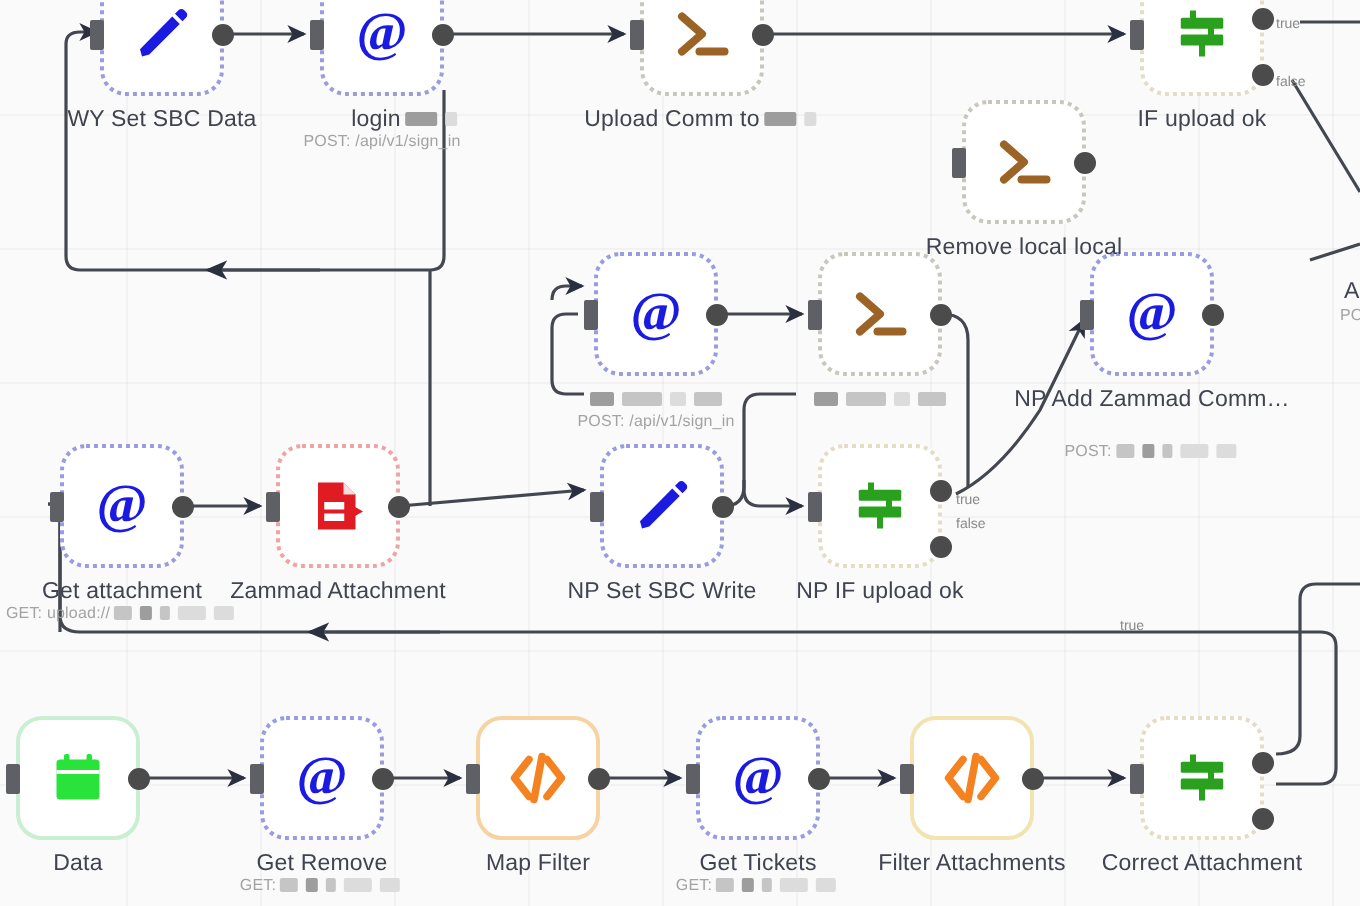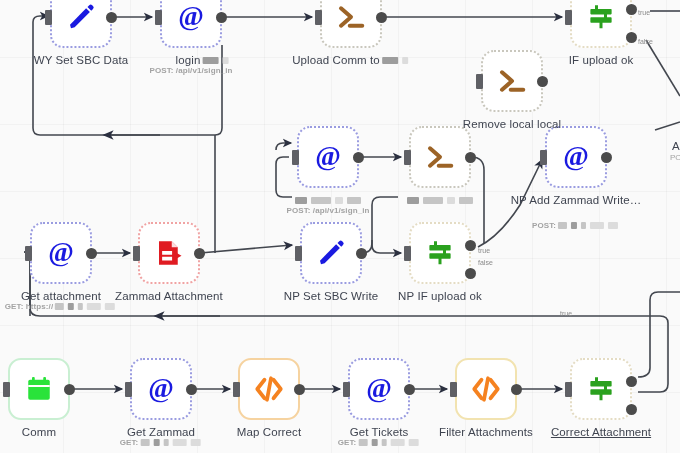--- a/index.html
+++ b/index.html
@@ -16,21 +16,21 @@
   .node{position:absolute;width:62px;height:62px;border-radius:13px;background:#fff;
         box-sizing:border-box;display:flex;align-items:center;justify-content:center;}
   .node.b-violet{border:2px dotted #9a9ce0;}
   .node.b-grey{border:2px dotted #c9c7bd;}
   .node.b-red{border:2px dotted #f0a3a3;}
   .node.b-green{border:2px solid #c9efd2;}
   .node.b-orange{border:2px solid #f6d3a0;}
   .node.b-yellow{border:2px solid #f2e3b0;}
   .node.b-cream{border:2px dotted #e4dcc4;}
   .lbl{position:absolute;font-size:11.5px;color:#3f4450;white-space:nowrap;letter-spacing:.1px;}
-  .sub{position:absolute;font-size:8px;color:#a3a3a3;white-space:nowrap;letter-spacing:.1px;font-weight:bold;}
+  .sub{position:absolute;font-size:8px;color:#a3a3a3;white-space:nowrap;letter-spacing:.1px;}
   .port{position:absolute;width:11px;height:11px;border-radius:50%;background:#4b4b4b;}
   .inport{position:absolute;width:7px;height:15px;background:#5f6065;border-radius:1px;}
   .plabel{position:absolute;font-size:7px;color:#8a8a8a;white-space:nowrap;}
   .redact{display:inline-block;vertical-align:middle;background:#c5c5c5;height:7px;border-radius:1px;margin:0 2px;}
   .redact.lt{background:#dcdcdc;}
   .redact.dk{background:#9d9d9d;}
   .icon-svg{display:block;}
   .partial{position:absolute;font-size:11.5px;color:#3f4450;white-space:nowrap;}
 </style>
 </head>
@@ -296,35 +296,35 @@
   <div id="label-layer">
       <div class="lbl" style="left: 81px; top: 54px; transform: translateX(-50%);">WY Set SBC Data</div>
       <div class="lbl" style="left: 191px; top: 54px; transform: translateX(-50%); padding-left: 24px;"><span>login</span><span class="redact dk" style="width:16px"></span><span class="redact lt" style="width:6px"></span></div>
       <div class="sub" style="left: 191px; top: 66px; transform: translateX(-50%);">POST: /api/v1/sign_in</div>
       <div class="lbl" style="left: 351px; top: 54px; transform: translateX(-50%);"><span>Upload Comm to</span><span class="redact dk" style="width:16px"></span><span class="redact lt" style="width:6px"></span></div>
       <div class="lbl" style="left: 601px; top: 54px; transform: translateX(-50%);">IF upload ok</div>
       <div class="lbl" style="left: 512px; top: 118px; transform: translateX(-50%);">Remove local local</div>
       <div class="lbl" style="left: 328px; top: 194px; transform: translateX(-50%);"><span class="redact dk" style="width:12px"></span><span class="redact " style="width:20px"></span><span class="redact lt" style="width:8px"></span><span class="redact " style="width:14px"></span></div>
       <div class="sub" style="left: 328px; top: 206px; transform: translateX(-50%);">POST: /api/v1/sign_in</div>
       <div class="lbl" style="left: 440px; top: 194px; transform: translateX(-50%);"><span class="redact dk" style="width:12px"></span><span class="redact " style="width:20px"></span><span class="redact lt" style="width:8px"></span><span class="redact " style="width:14px"></span></div>
-      <div class="lbl" style="left: 576px; top: 194px; transform: translateX(-50%);">NP Add Zammad Write…</div>
+      <div class="lbl" style="left: 576px; top: 194px; transform: translateX(-50%);">NP Add Zammad Comm…</div>
       <div class="sub" style="left: 576px; top: 221px; transform: translateX(-50%);"><span>POST:</span><span class="redact " style="width:9px"></span><span class="redact dk" style="width:6px"></span><span class="redact " style="width:5px"></span><span class="redact lt" style="width:14px"></span><span class="redact lt" style="width:10px"></span></div>
       <div class="lbl" style="left: 331px; top: 290px; transform: translateX(-50%);">NP Set SBC Write</div>
       <div class="lbl" style="left: 440px; top: 290px; transform: translateX(-50%);">NP IF upload ok</div>
       <div class="lbl" style="left: 61px; top: 290px; transform: translateX(-50%);">Get attachment</div>
-      <div class="sub" style="left: 61px; top: 302px; transform: translateX(-50%);"><span>GET: https://</span><span class="redact " style="width:9px"></span><span class="redact dk" style="width:6px"></span><span class="redact " style="width:5px"></span><span class="redact lt" style="width:14px"></span><span class="redact lt" style="width:10px"></span></div>
+      <div class="sub" style="left: 61px; top: 302px; transform: translateX(-50%);"><span>GET: upload://</span><span class="redact " style="width:9px"></span><span class="redact dk" style="width:6px"></span><span class="redact " style="width:5px"></span><span class="redact lt" style="width:14px"></span><span class="redact lt" style="width:10px"></span></div>
       <div class="lbl" style="left: 169px; top: 290px; transform: translateX(-50%);">Zammad Attachment</div>
-      <div class="lbl" style="left: 39px; top: 426px; transform: translateX(-50%);">Comm</div>
-      <div class="lbl" style="left: 161px; top: 426px; transform: translateX(-50%);">Get Zammad</div>
+      <div class="lbl" style="left: 39px; top: 426px; transform: translateX(-50%);">Data</div>
+      <div class="lbl" style="left: 161px; top: 426px; transform: translateX(-50%);">Get Remove</div>
       <div class="sub" style="left: 161px; top: 438px; transform: translateX(-50%);"><span>GET:</span><span class="redact " style="width:9px"></span><span class="redact dk" style="width:6px"></span><span class="redact " style="width:5px"></span><span class="redact lt" style="width:14px"></span><span class="redact lt" style="width:10px"></span></div>
-      <div class="lbl" style="left: 269px; top: 426px; transform: translateX(-50%);">Map Correct</div>
+      <div class="lbl" style="left: 269px; top: 426px; transform: translateX(-50%);">Map Filter</div>
       <div class="lbl" style="left: 379px; top: 426px; transform: translateX(-50%);">Get Tickets</div>
       <div class="sub" style="left: 379px; top: 438px; transform: translateX(-50%);"><span>GET:</span><span class="redact " style="width:9px"></span><span class="redact dk" style="width:6px"></span><span class="redact " style="width:5px"></span><span class="redact lt" style="width:14px"></span><span class="redact lt" style="width:10px"></span></div>
       <div class="lbl" style="left: 486px; top: 426px; transform: translateX(-50%);">Filter Attachments</div>
-      <div class="lbl" style="left: 601px; top: 426px; transform: translateX(-50%); text-decoration: underline;">Correct Attachment</div>
+      <div class="lbl" style="left: 601px; top: 426px; transform: translateX(-50%);">Correct Attachment</div>
       <div class="plabel" style="left: 638px; top: 9px;">true</div>
       <div class="plabel" style="left: 638px; top: 38px;">false</div>
       <div class="plabel" style="left: 478px; top: 247px;">true</div>
       <div class="plabel" style="left: 478px; top: 259px;">false</div>
       <div class="plabel" style="left: 560px; top: 310px;">true</div>
       <div class="partial" style="left: 672px; top: 140px;">A</div>
       <div class="partial" style="left: 670px; top: 153px; font-size: 8px; color: rgb(163, 163, 163);">PO</div>
     </div>
 
 </div>

